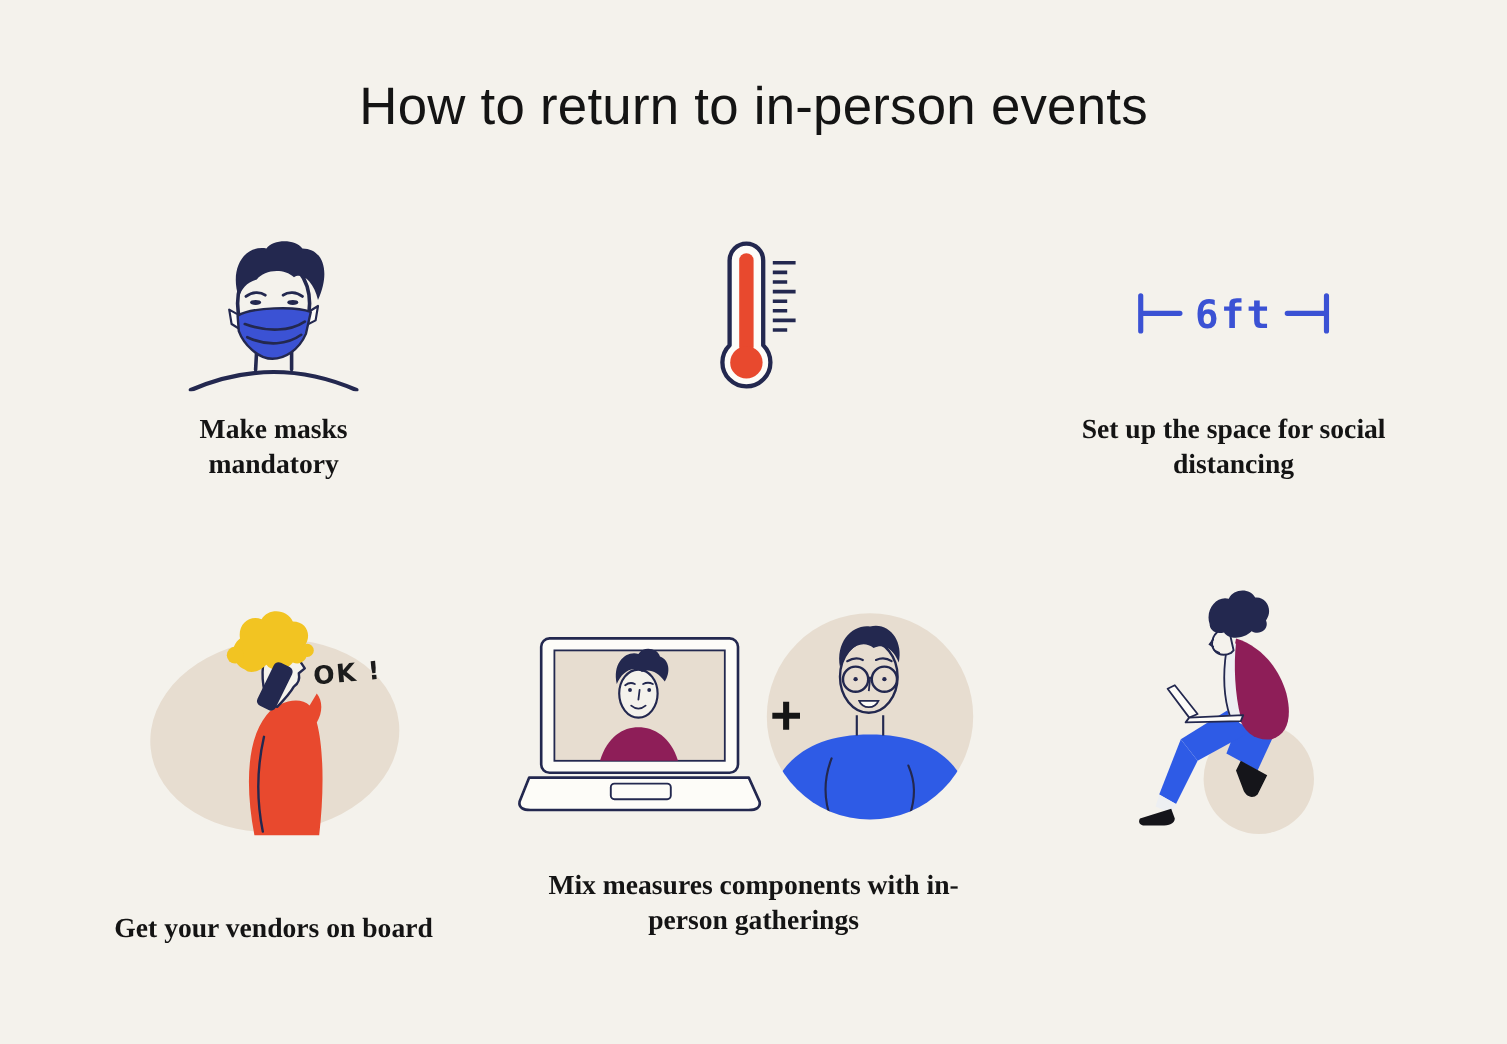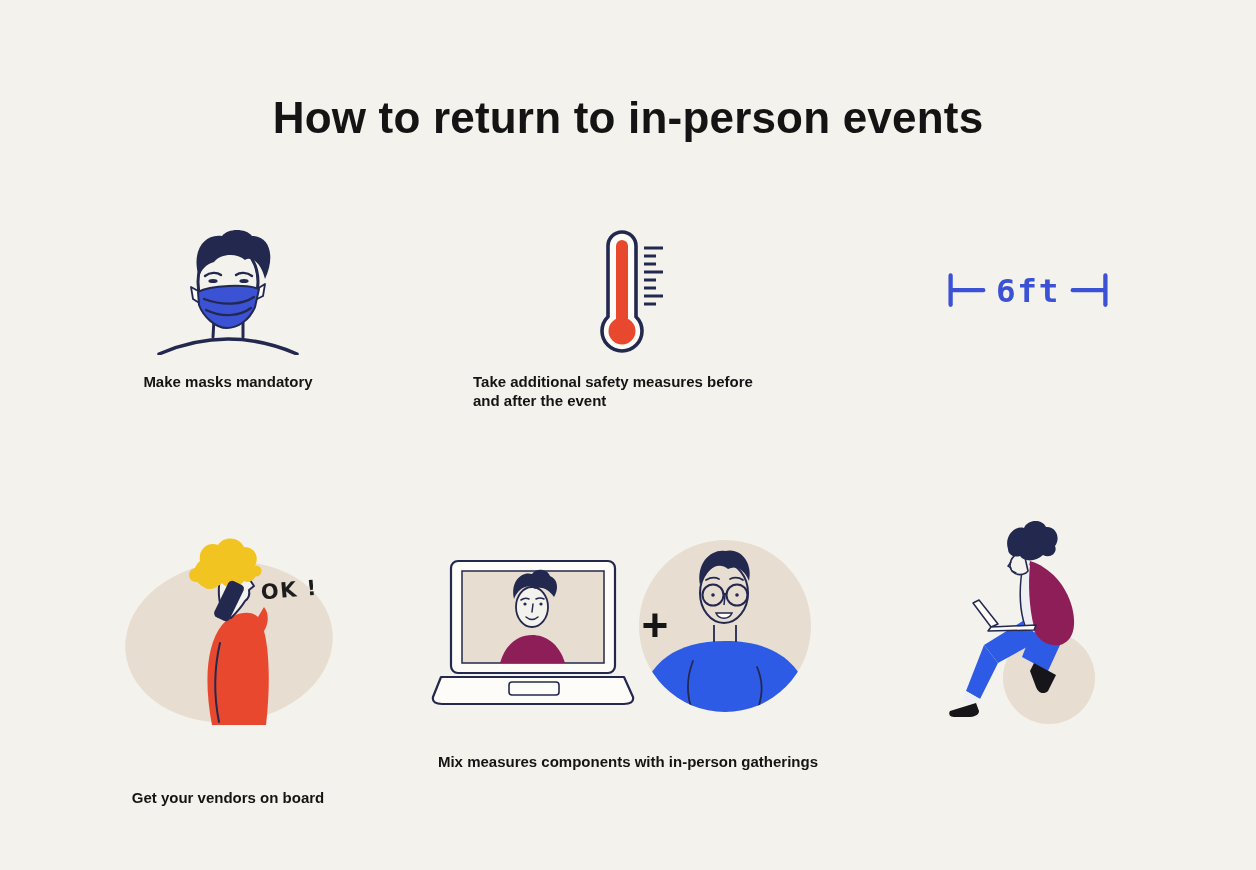--- a/index.html
+++ b/index.html
@@ -8,38 +8,38 @@
     position:relative;
     width:1256px; height:870px;
     margin:0 auto;
     background: var(--background, #f4f2ec);
     font-family:"Liberation Sans", sans-serif;
     color: var(--text, #141414);
     overflow:hidden;
   }
   .title {
     margin:0;
-    padding-top:93px;
+    padding-top:64px;
     text-align:center;
     font-size:44px;
-    font-weight:700;
+    font-weight:400;
     letter-spacing:0.2px;
     color:var(--text,#141414);
   }
   .row { display:flex; padding:0 28px; }
   .cell { flex:1; display:flex; flex-direction:column; align-items:center; }
   .row1 { margin-top:78px; height:240px; }
   .row1 .icon-area { height:140px; display:flex; align-items:center; justify-content:center; }
   .row1 .caption { margin-top:12px; }
   .row2 { margin-top:52px; }
   .row2 .illo-area { height:228px; display:flex; align-items:flex-end; justify-content:center; }
   .row2 .caption { margin-top:12px; }
   .caption {
-    font-size:15px; font-weight:700; line-height:1.26;
-    text-align:left; color:var(--text,#141414);
+    font-size:23px; font-weight:700; line-height:1.26;
+    text-align:center; color:var(--text,#141414);font-family:Liberation Serif, serif;
   }
   .c1 .caption { max-width:215px; }
   .c2 .caption { max-width:310px; }
   .c3 .caption { max-width:300px; }
   .c4 .caption { max-width:420px;margin-top:48px; }
   .c5 .caption { max-width:395px; }
   .c6 .caption { max-width:300px; }
 
   
   .sN  { stroke:var(--navy,#23284f); }
@@ -103,33 +103,33 @@
             <line x1="66" y1="28" x2="78" y2="28"></line>
             <line x1="66" y1="36" x2="78" y2="36"></line>
             <line x1="66" y1="44" x2="85" y2="44"></line>
             <line x1="66" y1="52" x2="78" y2="52"></line>
             <line x1="66" y1="60" x2="78" y2="60"></line>
             <line x1="66" y1="68" x2="85" y2="68"></line>
             <line x1="66" y1="76" x2="78" y2="76"></line>
           </g>
         </svg>
       </div>
-      <div class="caption">Take additional safety measures before and after the event</div>
     </div>
 
     <div class="cell c3">
       <div class="icon-area">
         <svg width="172" height="50" viewBox="0 0 200 56">
           <g class="sB noF" stroke-width="5" stroke-linecap="round">
             <path d="M 10,10 L 10,44 M 10,27 L 48,27"></path>
             <path d="M 152,27 L 190,27 M 190,10 L 190,44"></path>
           </g>
           <text class="mono-label" x="100" y="41" text-anchor="middle" font-size="38" letter-spacing="2">6ft</text>
         </svg>
       </div>
+      <div class="caption">Set up the space for social distancing</div>
     </div>
   </div>
 
   <div class="row row2">
 
     <div class="cell c4">
       <div class="illo-area">
         <svg width="240" height="230" viewBox="0 0 240 230">
           <ellipse class="fBe" cx="121" cy="131" rx="104" ry="80" transform="rotate(-6 121 131)"></ellipse>
           <text class="hand-label" x="182" y="86" text-anchor="middle" font-size="21" letter-spacing="1.5" transform="rotate(-5 182 86)">OK !</text>

